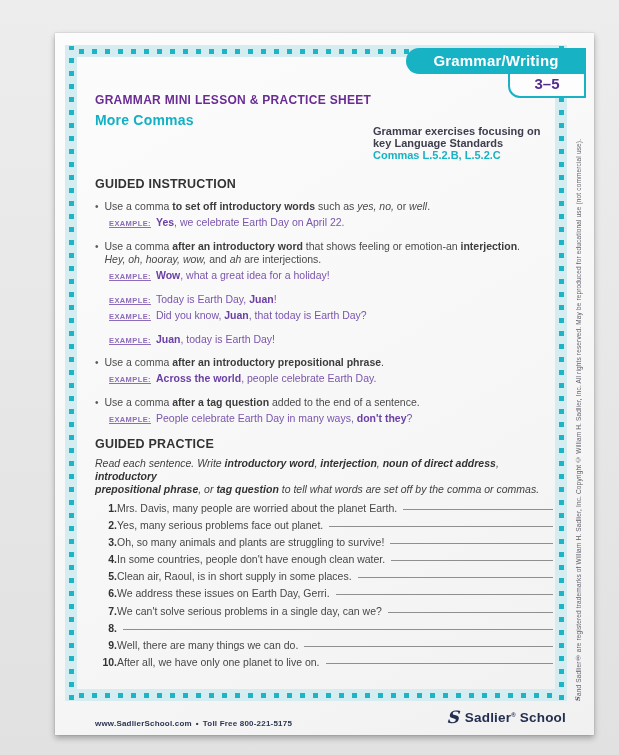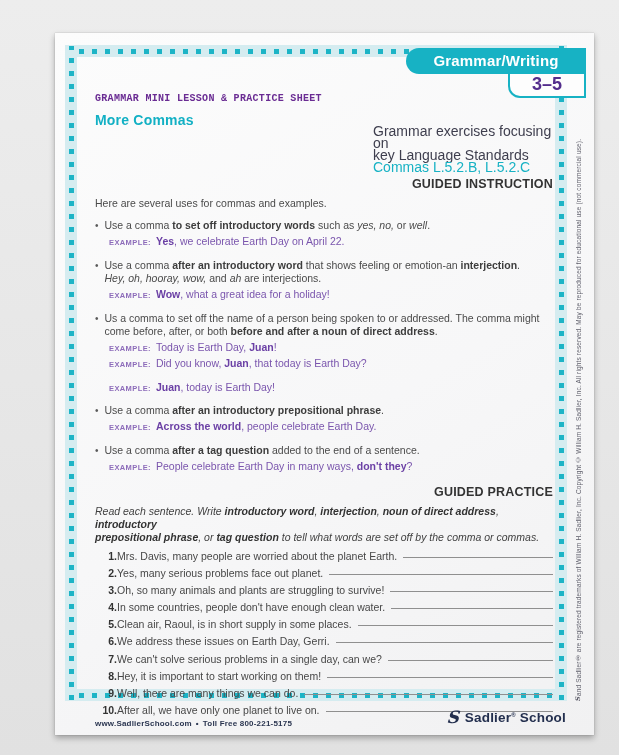--- a/index.html
+++ b/index.html
@@ -35,47 +35,47 @@
   .subject-tab {
     position:absolute; top:15px; right:8px; width:180px; height:26px; z-index:3;
     background:#17b2c4; border-radius:13px 0 0 13px;
     color:#fff; font-weight:700; font-size:15px; line-height:26px; text-align:center;
     letter-spacing:.2px;
   }
   .grade-badge {
     position:absolute; top:41px; right:8px; width:78px; height:24px; z-index:2;
     background:#fdfdfd; border:2px solid #17b2c4; border-top:none;
     border-radius:0 0 0 12px;
-    color:#532d8c; font-weight:700; font-size:18px; line-height:20px; text-align:center;
+    color:#532d8c; font-weight:700; font-size:15px; line-height:20px; text-align:center;
   }
   .kicker {
     position:absolute; left:40px; top:60px; z-index:2;
-    color:#6a2c93; font-weight:700; font-size:10px; letter-spacing:.3px;font-family:Liberation Mono, monospace;
+    color:#6a2c93; font-weight:700; font-size:12px; letter-spacing:.3px;
   }
   .title {
     position:absolute; left:40px; top:79px; z-index:2;
     color:#12b0c4; font-weight:700; font-size:14px; letter-spacing:.2px;
   }
   .standards {
     position:absolute; left:318px; top:92px; width:180px; z-index:2;
-    font-weight:400; font-size:14px; line-height:12px; color:#3e3e4e;
+    font-weight:700; font-size:11px; line-height:12px; color:#3e3e4e;
   }
   .standards .std-code { color:#17b2c4; }
   
   .content { position:absolute; left:40px; top:145px; width:458px; z-index:2;
     color:#4a4a4a; font-size:10.5px; line-height:13px; }
-  .section-heading { color:#333; font-weight:700; font-size:12.5px; letter-spacing:.2px; margin-bottom:6px;text-align:right; }
+  .section-heading { color:#333; font-weight:700; font-size:12.5px; letter-spacing:.2px; margin-bottom:6px; }
   .intro { margin-bottom:2px; }
   .b { font-weight:700; color:#3d3d3d; }
   .i { font-style:italic; }
   .bullet-item { display:flex; margin-top:9px; margin-bottom:3px; }
   .bullet-item::before { content:"•"; color:#5a5a5a; font-size:10px; margin-right:6px; line-height:13px; }
   .example-row { margin:1.5px 0 1.5px 14px; }
   .example-row.gap-after { margin-bottom:10px; }
-  .example-label { color:#8d6cba; font-weight:700; font-size:7.5px; letter-spacing:.4px; margin-right:5px; }
+  .example-label { color:#8d6cba; font-weight:700; font-size:7.5px; letter-spacing:.4px; margin-right:5px;text-decoration:underline; }
   .example-text { color:#7a55ad; }
   .example-text .b { color:#6b40a5;text-align:center; }
   .practice-heading { margin-top:12px; }
   .directions { color:#3f3f3f; margin-bottom:6px; }
   .directions .b { color:#333; }
   .practice-row { display:flex; align-items:baseline; margin-top:4.2px; }
   .practice-number { width:22px; text-align:right; font-weight:700; color:#333; flex:0 0 22px; }
   .practice-sentence { margin-left:0; white-space:nowrap; color:#474747; }
   .answer-line { flex:1 1 auto; min-width:25px; border-bottom:1px solid #8f8f8f; margin-left:6px; transform:translateY(-2px); }
   
@@ -120,34 +120,30 @@
   <div class="title">More Commas</div>
 
   <div class="standards">
     <div>Grammar exercises focusing on</div>
     <div>key Language Standards</div>
     <div class="std-code">Commas L.5.2.B, L.5.2.C</div>
   </div>
 
   <div class="content">
     <div class="section-heading">GUIDED INSTRUCTION</div>
-    <div class="intro">Here are several uses for commas and examples.</div>
 
     <div id="bullets-container">
         <div class="bullet-item">
           <div><span>Use a comma </span><span class="b">to set off introductory words</span><span> such as </span><span class="i">yes, no,</span><span> or </span><span class="i">well</span><span>.</span></div>
         </div>
         <div class="example-row gap-after"><span class="example-label">EXAMPLE:</span><span class="example-text"><span class="b">Yes</span><span>, we celebrate Earth Day on April 22.</span></span></div>
         <div class="bullet-item">
           <div><span>Use a comma </span><span class="b">after an introductory word</span><span> that shows feeling or emotion-an </span><span class="b">interjection</span><span>.</span><br><span class="i">Hey, oh, hooray, wow,</span><span> and </span><span class="i">ah</span><span> are interjections.</span></div>
         </div>
         <div class="example-row gap-after"><span class="example-label">EXAMPLE:</span><span class="example-text"><span class="b">Wow</span><span>, what a great idea for a holiday!</span></span></div>
-        <div class="bullet-item">
-          <div><span>Us a comma to set off the name of a person being spoken to or addressed. The comma might</span><br><span>come before, after, or both </span><span class="b">before and after a noun of direct address</span><span>.</span></div>
-        </div>
         <div class="example-row"><span class="example-label">EXAMPLE:</span><span class="example-text"><span>Today is Earth Day, </span><span class="b">Juan</span><span>!</span></span></div>
         <div class="example-row gap-after"><span class="example-label">EXAMPLE:</span><span class="example-text"><span>Did you know, </span><span class="b">Juan</span><span>, that today is Earth Day?</span></span></div>
         <div class="example-row"><span class="example-label">EXAMPLE:</span><span class="example-text"><span class="b">Juan</span><span>, today is Earth Day!</span></span></div>
         <div class="bullet-item">
           <div><span>Use a comma </span><span class="b">after an introductory prepositional phrase</span><span>.</span></div>
         </div>
         <div class="example-row gap-after"><span class="example-label">EXAMPLE:</span><span class="example-text"><span class="b">Across the world</span><span>, people celebrate Earth Day.</span></span></div>
         <div class="bullet-item">
           <div><span>Use a comma </span><span class="b">after a tag question</span><span> added to the end of a sentence.</span></div>
         </div>
@@ -188,21 +184,20 @@
           <span class="practice-sentence">We address these issues on Earth Day, Gerri.</span>
           <div class="answer-line"></div>
         </div>
         <div class="practice-row">
           <span class="practice-number">7.</span>
           <span class="practice-sentence">We can't solve serious problems in a single day, can we?</span>
           <div class="answer-line"></div>
         </div>
         <div class="practice-row">
           <span class="practice-number">8.</span>
-          <span class="practice-sentence">Hey, it is important to start working on them!</span>
           <div class="answer-line"></div>
         </div>
         <div class="practice-row">
           <span class="practice-number">9.</span>
           <span class="practice-sentence">Well, there are many things we can do.</span>
           <div class="answer-line"></div>
         </div>
         <div class="practice-row">
           <span class="practice-number">10.</span>
           <span class="practice-sentence">After all, we have only one planet to live on.</span>

